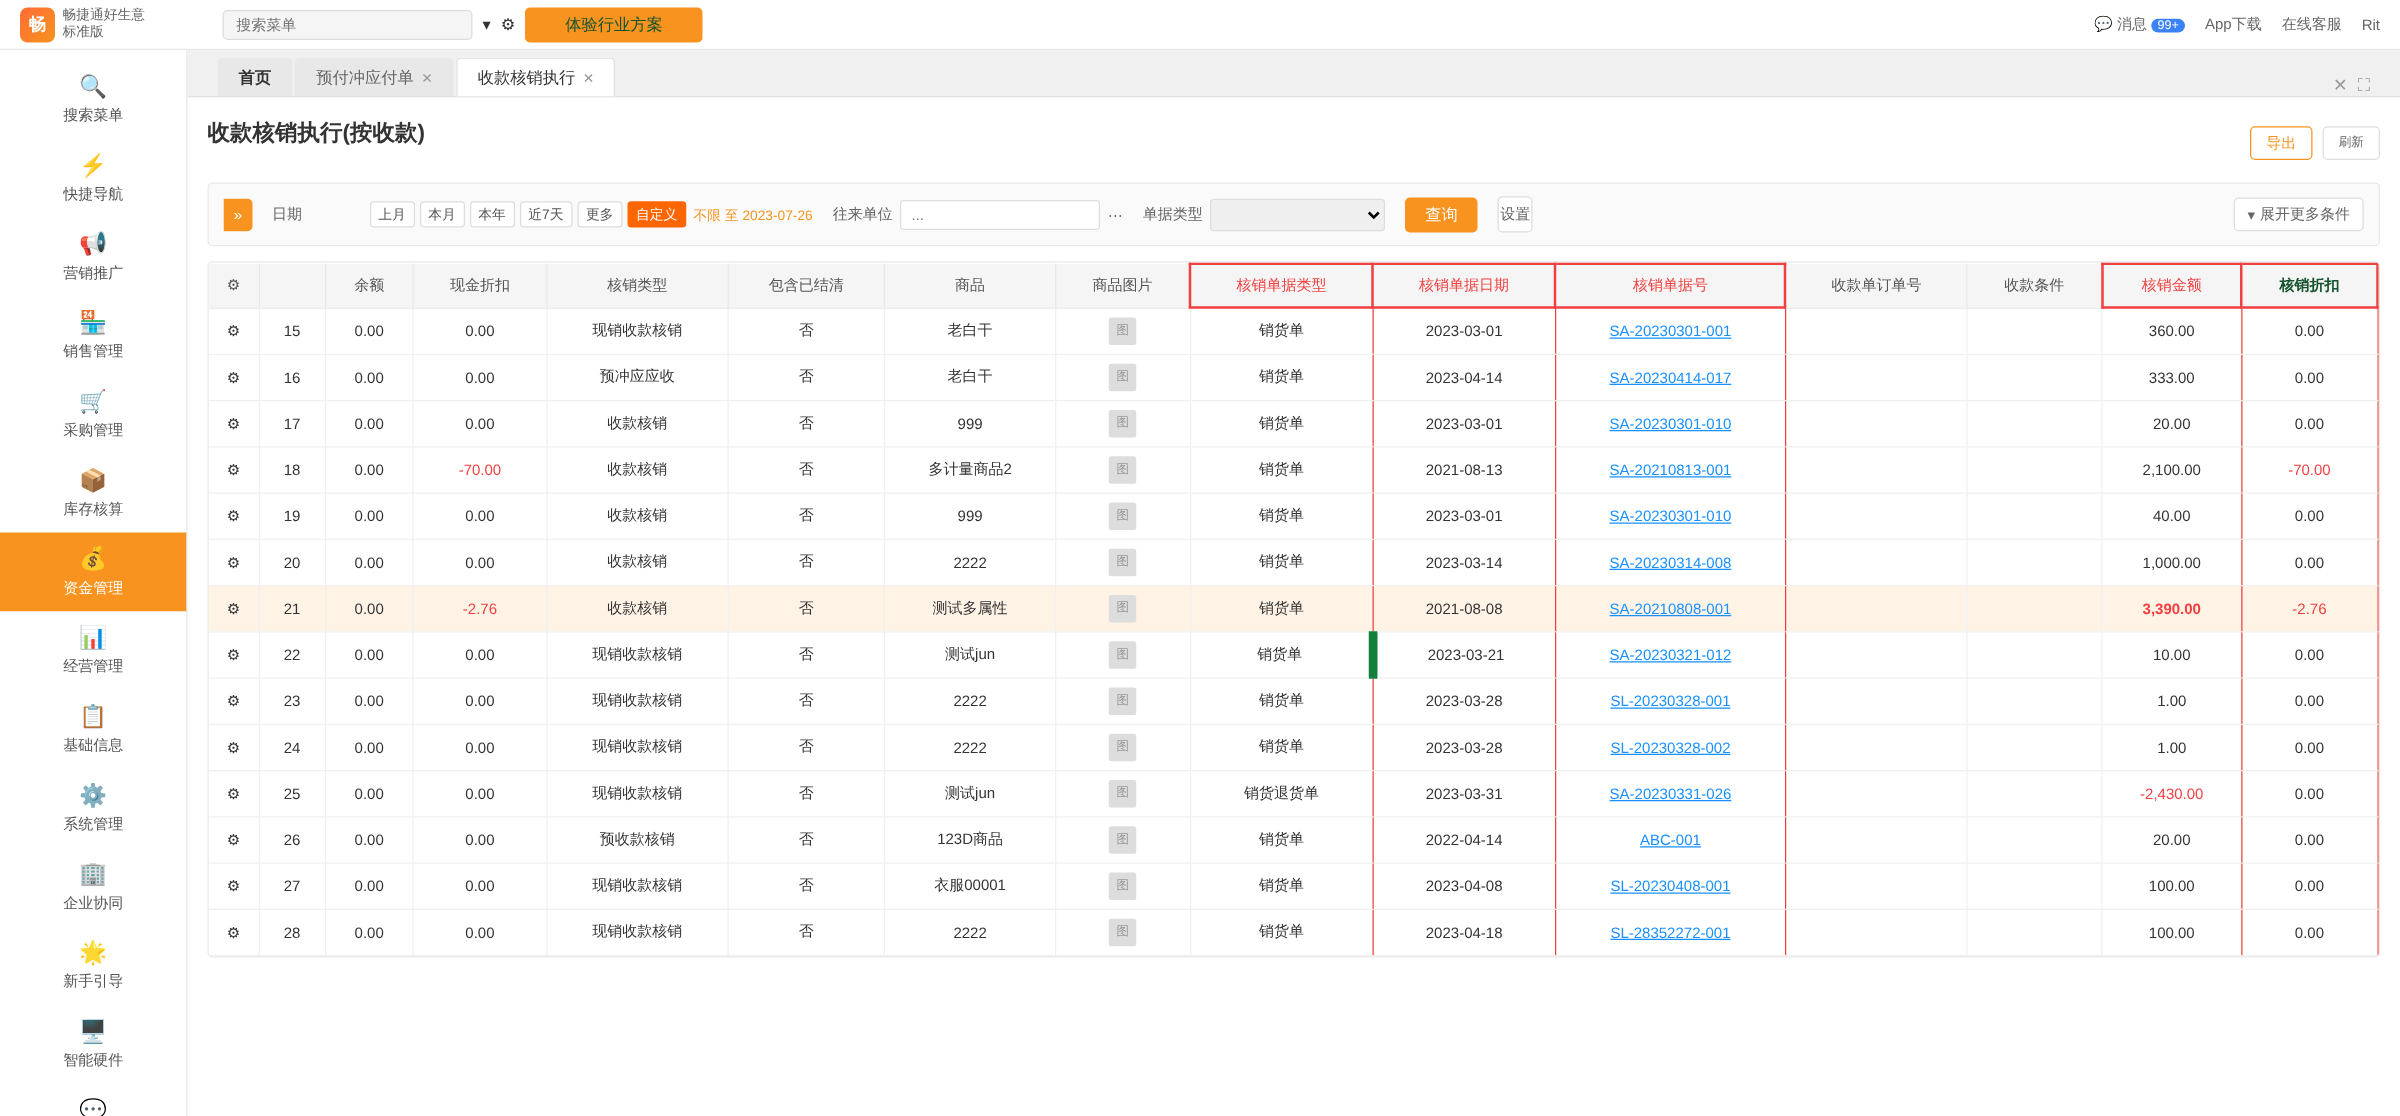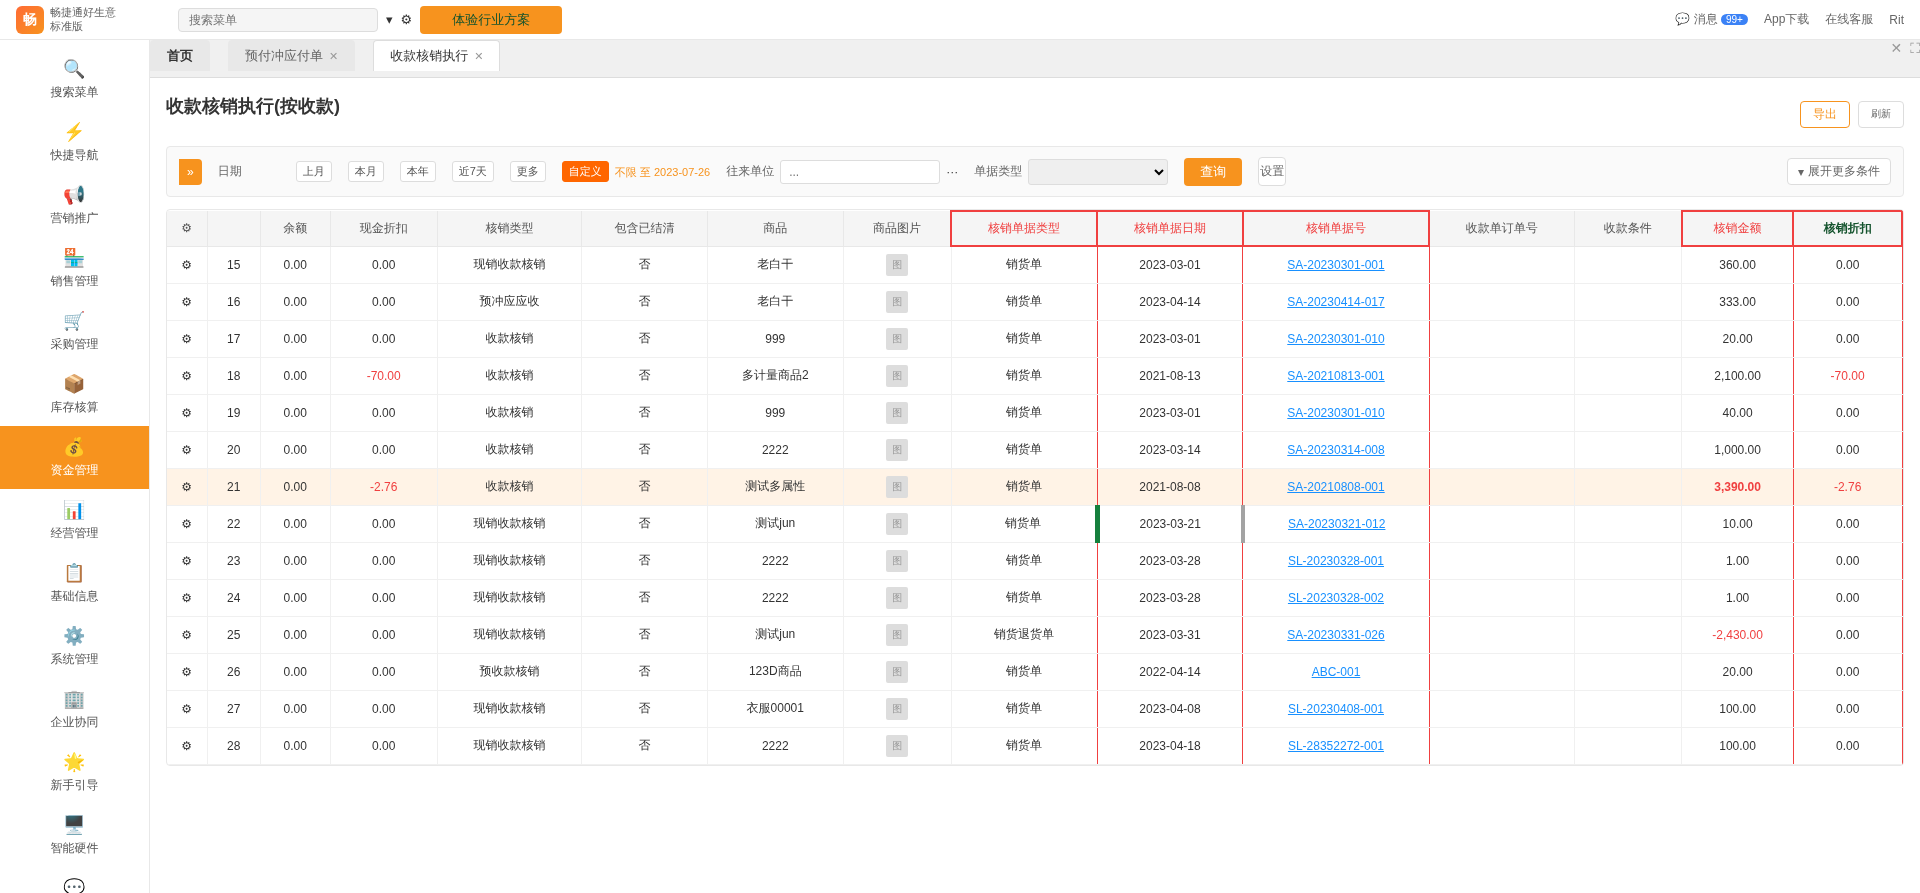--- a/index.html
+++ b/index.html
@@ -54,21 +54,21 @@
     }
     .sidebar-item.active { color: #fff; background: #f7931e; }
     .sidebar-icon { font-size: 18px; }
 
     
     .main { flex: 1; display: flex; flex-direction: column; overflow: hidden; }
 
     
     .tab-bar {
       background: #f0f0f0; border-bottom: 1px solid #ddd;
-      display: flex; align-items: flex-start; height: 38px; padding: 0 0; gap: 16px;
+      display: flex; align-items: flex-end; height: 38px; padding: 0 24px; gap: 0;
     }
     .tab-item {
       padding: 6px 16px; font-size: 13px; cursor: pointer; color: #666;
       border: 1px solid transparent; border-bottom: none;
       border-radius: 4px 4px 0 0; display: flex; align-items: center; gap: 6px;
       background: #e8e8e8; margin-right: 2px;
     }
     .tab-item.active { background: #fff; color: #333; border-color: #ddd; }
     .tab-close { font-size: 11px; color: #999; }
     .tab-home { color: #333; font-weight: bold; }
@@ -88,21 +88,21 @@
     .filter-bar {
       background: #fafafa; border: 1px solid #e8e8e8; border-radius: 4px;
       padding: 10px 12px; margin-bottom: 12px; display: flex; align-items: center; gap: 16px; flex-wrap: wrap;
     }
     .filter-expand-btn {
       background: #f7931e; color: #fff; border: none; border-radius: 0 4px 4px 0;
       padding: 6px 8px; cursor: pointer; font-size: 12px;
     }
     .filter-group { display: flex; align-items: center; gap: 6px; font-size: 12px; }
     .filter-label { color: #666; }
-    .filter-date-btns { display: flex; gap: 16px; padding-left: 48px; }
+    .filter-date-btns { display: flex; gap: 4px; padding-left: 48px; }
     .date-btn { padding: 2px 6px; border: 1px solid #ddd; border-radius: 3px; cursor: pointer; font-size: 11px; color: #555; background: #fff; }
     .date-btn.active { background: #ff6600; color: #fff; border-color: #ff6600; }
     .date-range { color: #f7931e; font-size: 11px; margin-top: 2px; }
     .filter-input { border: 1px solid #ddd; border-radius: 3px; padding: 4px 8px; font-size: 12px; width: 160px; }
     .filter-select { border: 1px solid #ddd; border-radius: 3px; padding: 4px 8px; font-size: 12px; width: 140px; }
     .btn-query { background: #f7931e; color: #fff; border: none; border-radius: 4px; padding: 5px 16px; cursor: pointer; font-size: 13px; }
     .btn-setting { border: 1px solid #ddd; color: #666; background: #fff; padding: 5px 1px; border-radius: 4px; cursor: pointer; font-size: 12px; }
     .expand-more { border: 1px solid #ddd; color: #666; background: #fff; padding: 4px 10px; border-radius: 4px; cursor: pointer; font-size: 12px; display: flex; align-items: center; gap: 4px; margin-left: auto; }
 
     
@@ -436,22 +436,22 @@
     <td>22</td>
     <td>0.00</td>
     <td class="">0.00</td>
     <td>现销收款核销</td>
     <td>否</td>
     <td>测试jun</td>
     <td style="text-align:center;">
       <span style="display:inline-block;width:22px;height:22px;background:#ddd;border-radius:2px;font-size:10px;line-height:22px;text-align:center;color:#999;">图</span>
     </td>
     <td style="border-left: 1px solid #f04040; border-right: 1px solid #f04040;">销货单</td>
-    <td style="border-left: 5px solid #15803d; border-right: 1px solid #f04040;">2023-03-21</td>
-    <td style="border-left: 4px solid #a3a3a3; border-right: 1px solid #f04040;"><span class="blue-link">SA-20230321-012</span></td>
+    <td style="border-left: 7px solid #15803d; border-right: 1px solid #f04040;">2023-03-21</td>
+    <td style="border-left: 1px solid #a3a3a3; border-right: 1px solid #f04040;"><span class="blue-link">SA-20230321-012</span></td>
     <td></td>
     <td></td>
     <td class="" style="border-left: 1px solid #f04040; border-right: 1px solid #f04040; ">10.00</td>
     <td class="" style="border-left: 1px solid #f04040; border-right: 1px solid #f04040; ">0.00</td>
   </tr>
               <tr>
     <td>⚙</td>
     <td>23</td>
     <td>0.00</td>
     <td class="">0.00</td>

